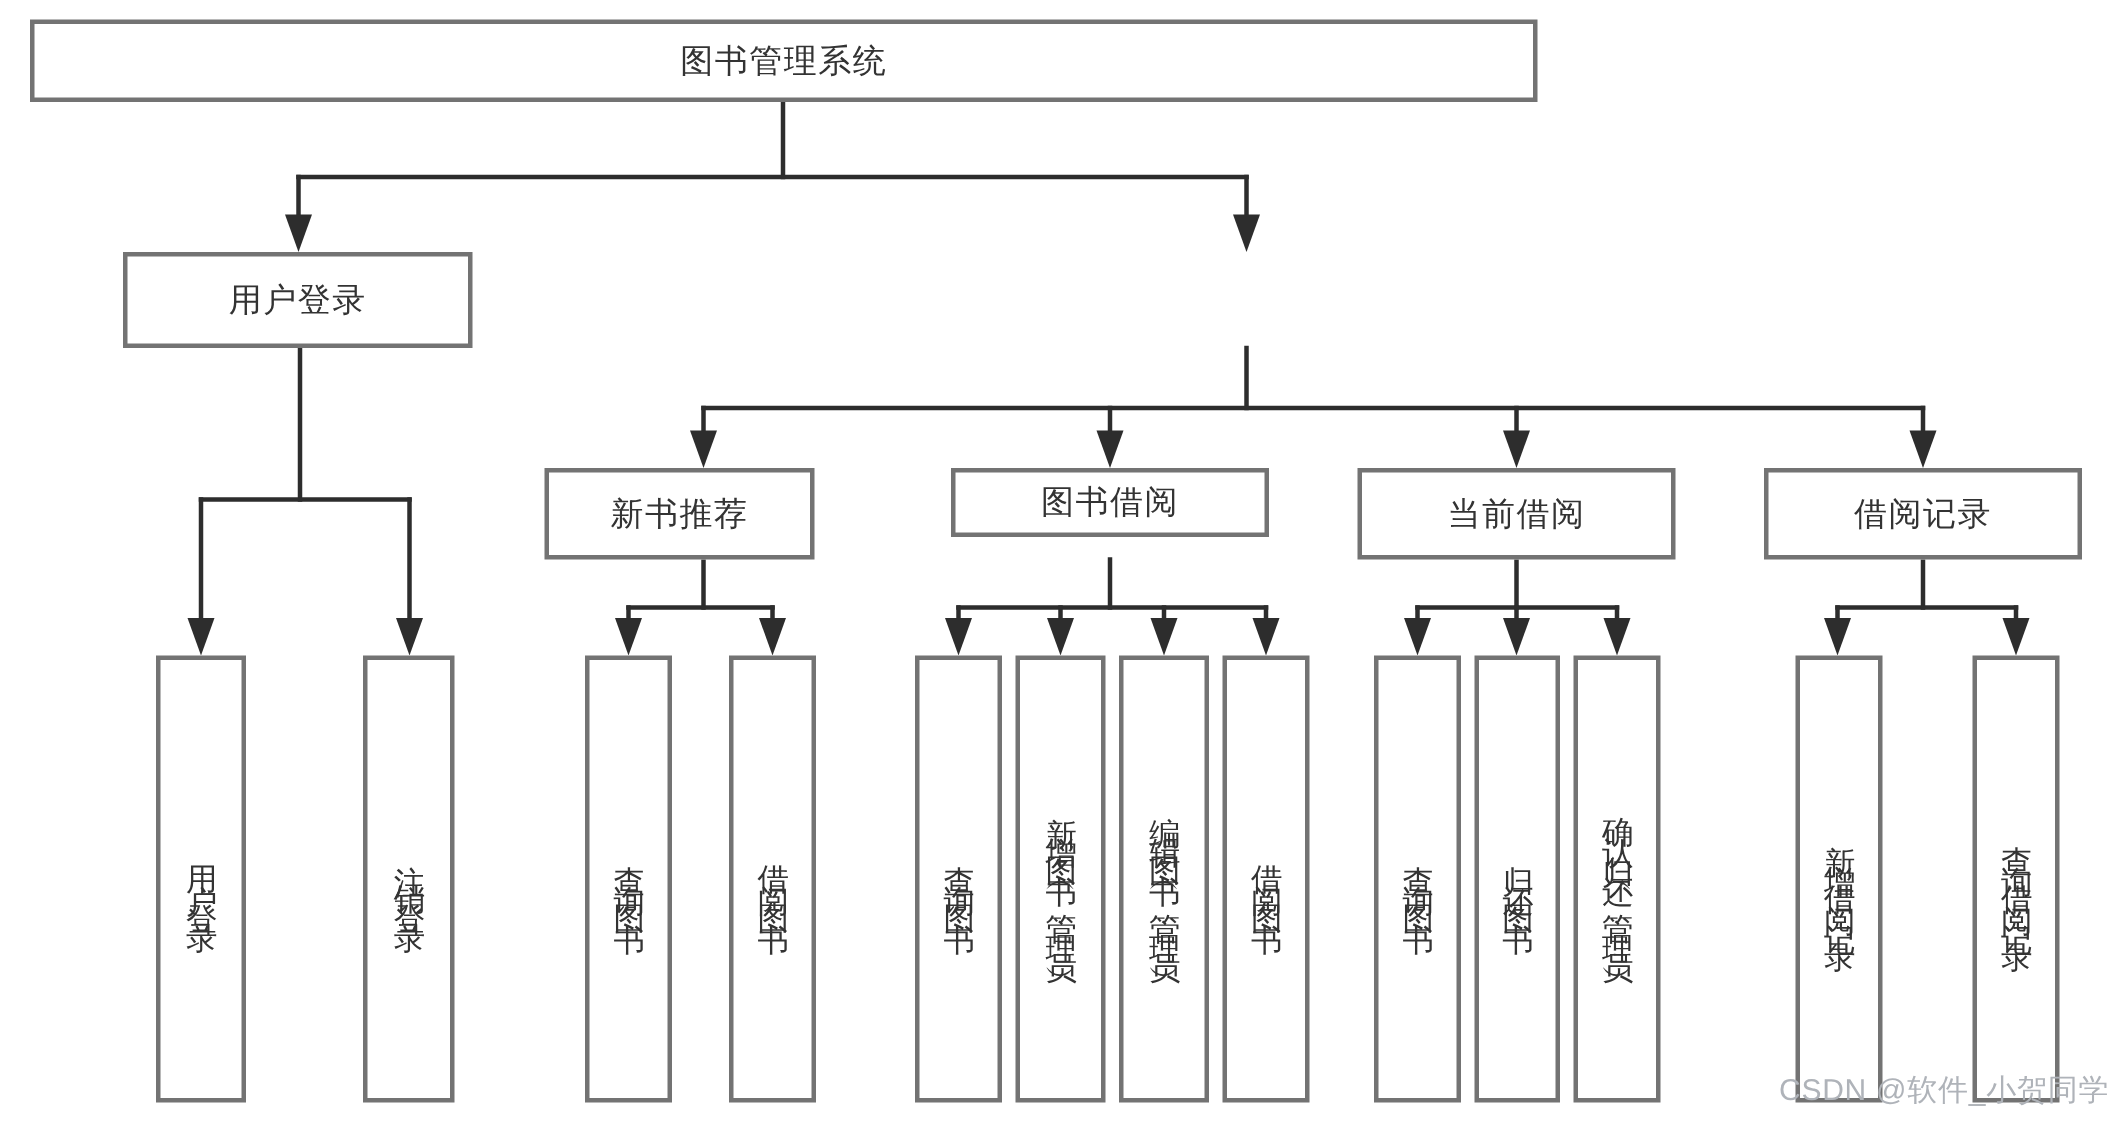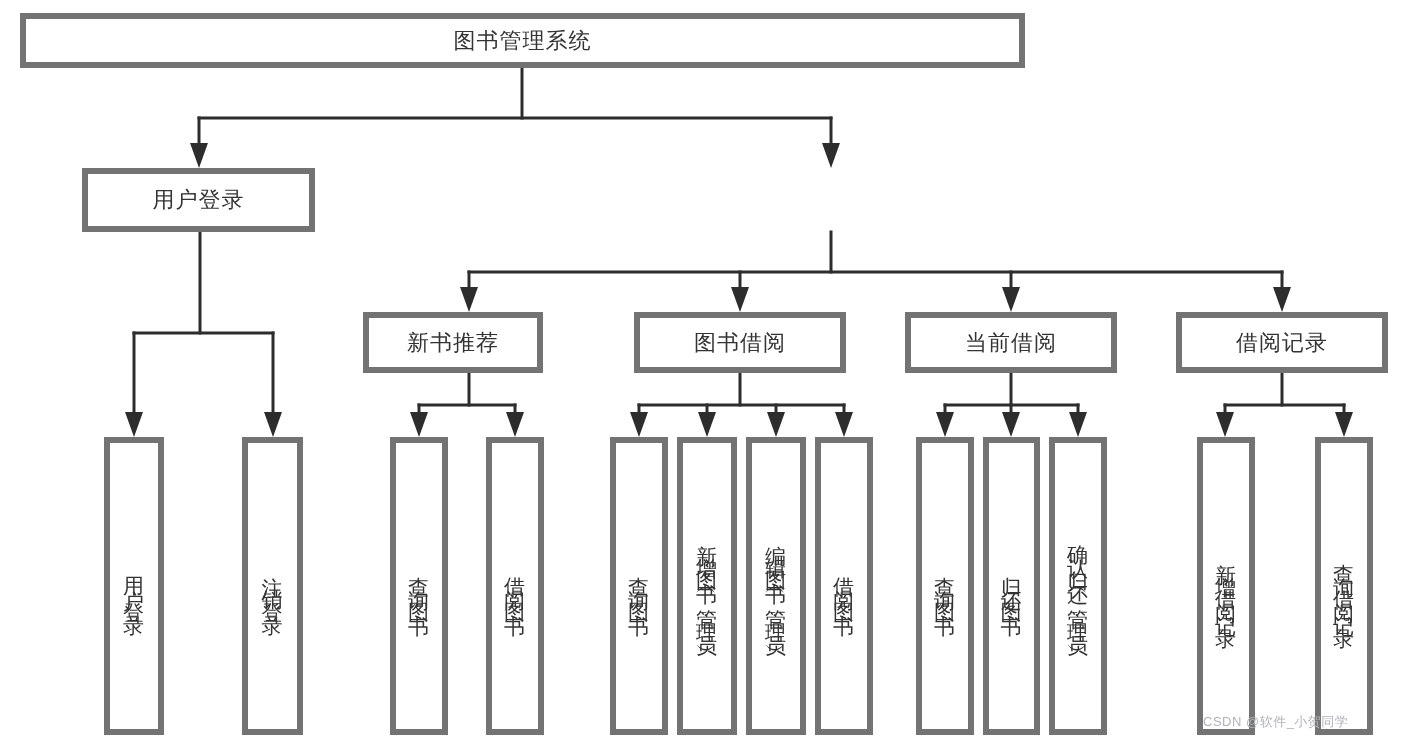--- a/index.html
+++ b/index.html
@@ -7,42 +7,41 @@
     position:relative;
     width:1405px;height:747px;
     background:#ffffff;
     font-family:"Liberation Sans","DejaVu Sans",sans-serif;
     overflow:hidden;
   }
   .connector-svg{position:absolute;left:0;top:0;z-index:0;}
   .node{
     position:absolute;
     box-sizing:border-box;
-    border:6px solid #737373;
+    border:3px solid #737373;
     background:#ffffff;
     display:flex;align-items:center;justify-content:center;
     color:#333333;
     z-index:1;
   }
   .h-node{font-size:22px;letter-spacing:1px;white-space:nowrap;}
   .v-node{
     writing-mode:vertical-rl;
     font-size:21px;
     letter-spacing:13px;
     line-height:1;
   }
   .watermark{
     position:absolute;
     left:1186px;top:713px;
-    font-size:13px;
+    font-size:20px;
     color:#afb3b9;
     white-space:nowrap;
     z-index:2;
     letter-spacing:0.5px;
-    margin-left:17px;
   }
 </style>
 </head>
 <body>
 
 <div class="canvas">
 
   <svg class="connector-svg" width="1405" height="747" viewBox="0 0 1405 747">
     <g stroke="#2d2d2d" stroke-width="3" stroke-linecap="square" fill="none">
 
@@ -113,21 +112,21 @@
     <span>图书管理系统</span>
   </div>
 
   <div class="node h-node" style="left:82px;top:168px;width:233px;height:64px">
     <span>用户登录</span>
   </div>
 
   <div class="node h-node" style="left:363px;top:312px;width:180px;height:61px">
     <span>新书推荐</span>
   </div>
-  <div class="node h-node" style="left:634px;top:312px;width:212px;height:61px">
+  <div class="node h-node" style="left:634px;top:312px;width:212px;height:46px">
     <span>图书借阅</span>
   </div>
   <div class="node h-node" style="left:1176px;top:312px;width:212px;height:61px">
     <span>借阅记录</span>
   </div>
   <div class="node h-node" style="left:905px;top:312px;width:212px;height:61px">
     <span>当前借阅</span>
   </div>
 
   <div class="node v-node" style="left:104px;top:437px;width:60px;height:298px">

